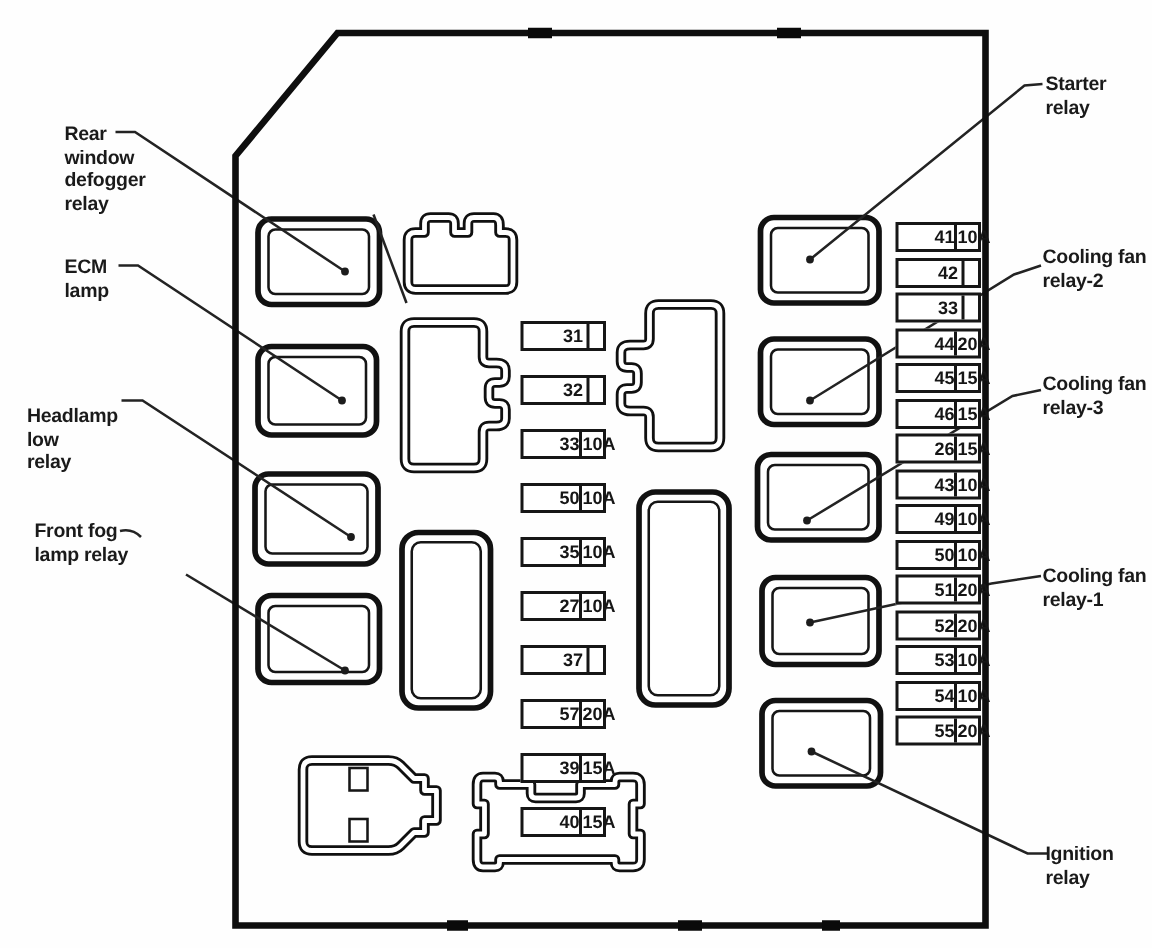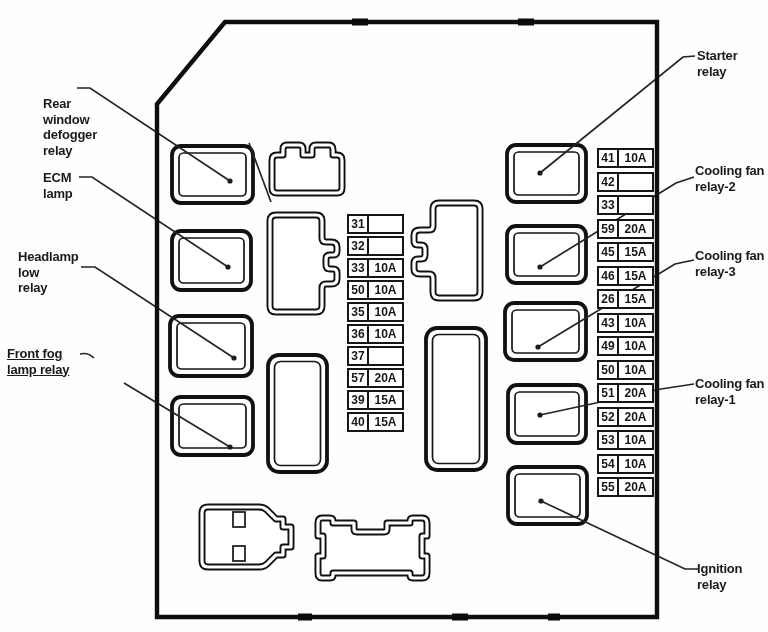--- a/index.html
+++ b/index.html
@@ -15,24 +15,24 @@
   .dbl-inner{fill:none;stroke:#ffffff;stroke-width:3.2;stroke-linejoin:round;}
   .tab{fill:#ffffff;stroke:#161616;stroke-width:1.7;}
   .leader{fill:none;stroke:#232323;stroke-width:1.7;}
   .dot{fill:#1c1c1c;}
   
   .lbl{position:absolute;font-size:13px;font-weight:bold;line-height:15.5px;
        color:#1a1a1a;white-space:pre-line;letter-spacing:-0.2px;}
   .lbl.right{width:75px;}
   
   .fuse-table{position:absolute;display:flex;flex-direction:column;}
-  .fuse-table.center{left:347px;top:214px;gap:2px;}
+  .fuse-table.center{left:347px;top:214px;gap:16px;}
   .fuse-table.right{left:597px;top:148px;gap:3.5px;}
   .fuse-row{box-sizing:border-box;width:57px;height:20px;border:2px solid #161616;
-            background:#ffffff;display:flex;align-items:center;}
+            background:#ffffff;display:flex;align-items:center;padding-left:24px;}
   .fuse-no{box-sizing:border-box;width:20px;border-right:2px solid #161616;text-align:center;
            font-size:12px;font-weight:bold;color:#161616;line-height:16px;}
   .fuse-amp{flex:1;text-align:center;font-size:12px;font-weight:bold;color:#161616;line-height:16px;}
 </style>
 </head>
 <body>
 
 <div class="canvas">
 
   <svg width="768" height="632" viewBox="0 0 768 632">
@@ -137,30 +137,30 @@
     <polygon class="outline" points="225,22 657,22 657,617 157,617 157,104"></polygon>
     <g>
       <line class="tick" x1="352" y1="22" x2="368" y2="22"></line>
       <line class="tick" x1="518" y1="22" x2="534" y2="22"></line>
       <line class="tick" x1="298" y1="617" x2="312" y2="617"></line>
       <line class="tick" x1="452" y1="617" x2="468" y2="617"></line>
       <line class="tick" x1="548" y1="617" x2="560" y2="617"></line>
     </g>
   </svg>
 
-  <div class="lbl" style="left:43px;top:96px;">Rear
+  <div class="lbl" style="left:43px;top:81px;">Rear
 window
 defogger
 relay</div>
   <div class="lbl" style="left:43px;top:170px;">ECM
 lamp</div>
-  <div class="lbl" style="left:18px;top:249px;">Headlamp
+  <div class="lbl" style="left:18px;top:269px;">Headlamp
 low
 relay</div>
-  <div class="lbl" style="left:7px;top:346px;text-decoration:underline;">Front fog
+  <div class="lbl" style="left:23px;top:346px;">Front fog
 lamp relay</div>
   <div class="lbl right" style="left:697px;top:48px;">Starter
 relay</div>
   <div class="lbl right" style="left:695px;top:163px;">Cooling fan
 relay-2</div>
   <div class="lbl right" style="left:695px;top:248px;">Cooling fan
 relay-3</div>
   <div class="lbl right" style="left:695px;top:376px;">Cooling fan
 relay-1</div>
   <div class="lbl right" style="left:697px;top:561px;">Ignition
@@ -181,21 +181,21 @@
       </div>
       <div class="fuse-row">
         <span class="fuse-no">50</span>
         <span class="fuse-amp">10A</span>
       </div>
       <div class="fuse-row">
         <span class="fuse-no">35</span>
         <span class="fuse-amp">10A</span>
       </div>
       <div class="fuse-row">
-        <span class="fuse-no">36</span>
+        <span class="fuse-no">27</span>
         <span class="fuse-amp">10A</span>
       </div>
       <div class="fuse-row">
         <span class="fuse-no">37</span>
         <span class="fuse-amp"></span>
       </div>
       <div class="fuse-row">
         <span class="fuse-no">57</span>
         <span class="fuse-amp">20A</span>
       </div>
@@ -215,21 +215,21 @@
       </div>
       <div class="fuse-row">
         <span class="fuse-no">42</span>
         <span class="fuse-amp"></span>
       </div>
       <div class="fuse-row">
         <span class="fuse-no">33</span>
         <span class="fuse-amp"></span>
       </div>
       <div class="fuse-row">
-        <span class="fuse-no">59</span>
+        <span class="fuse-no">44</span>
         <span class="fuse-amp">20A</span>
       </div>
       <div class="fuse-row">
         <span class="fuse-no">45</span>
         <span class="fuse-amp">15A</span>
       </div>
       <div class="fuse-row">
         <span class="fuse-no">46</span>
         <span class="fuse-amp">15A</span>
       </div>

